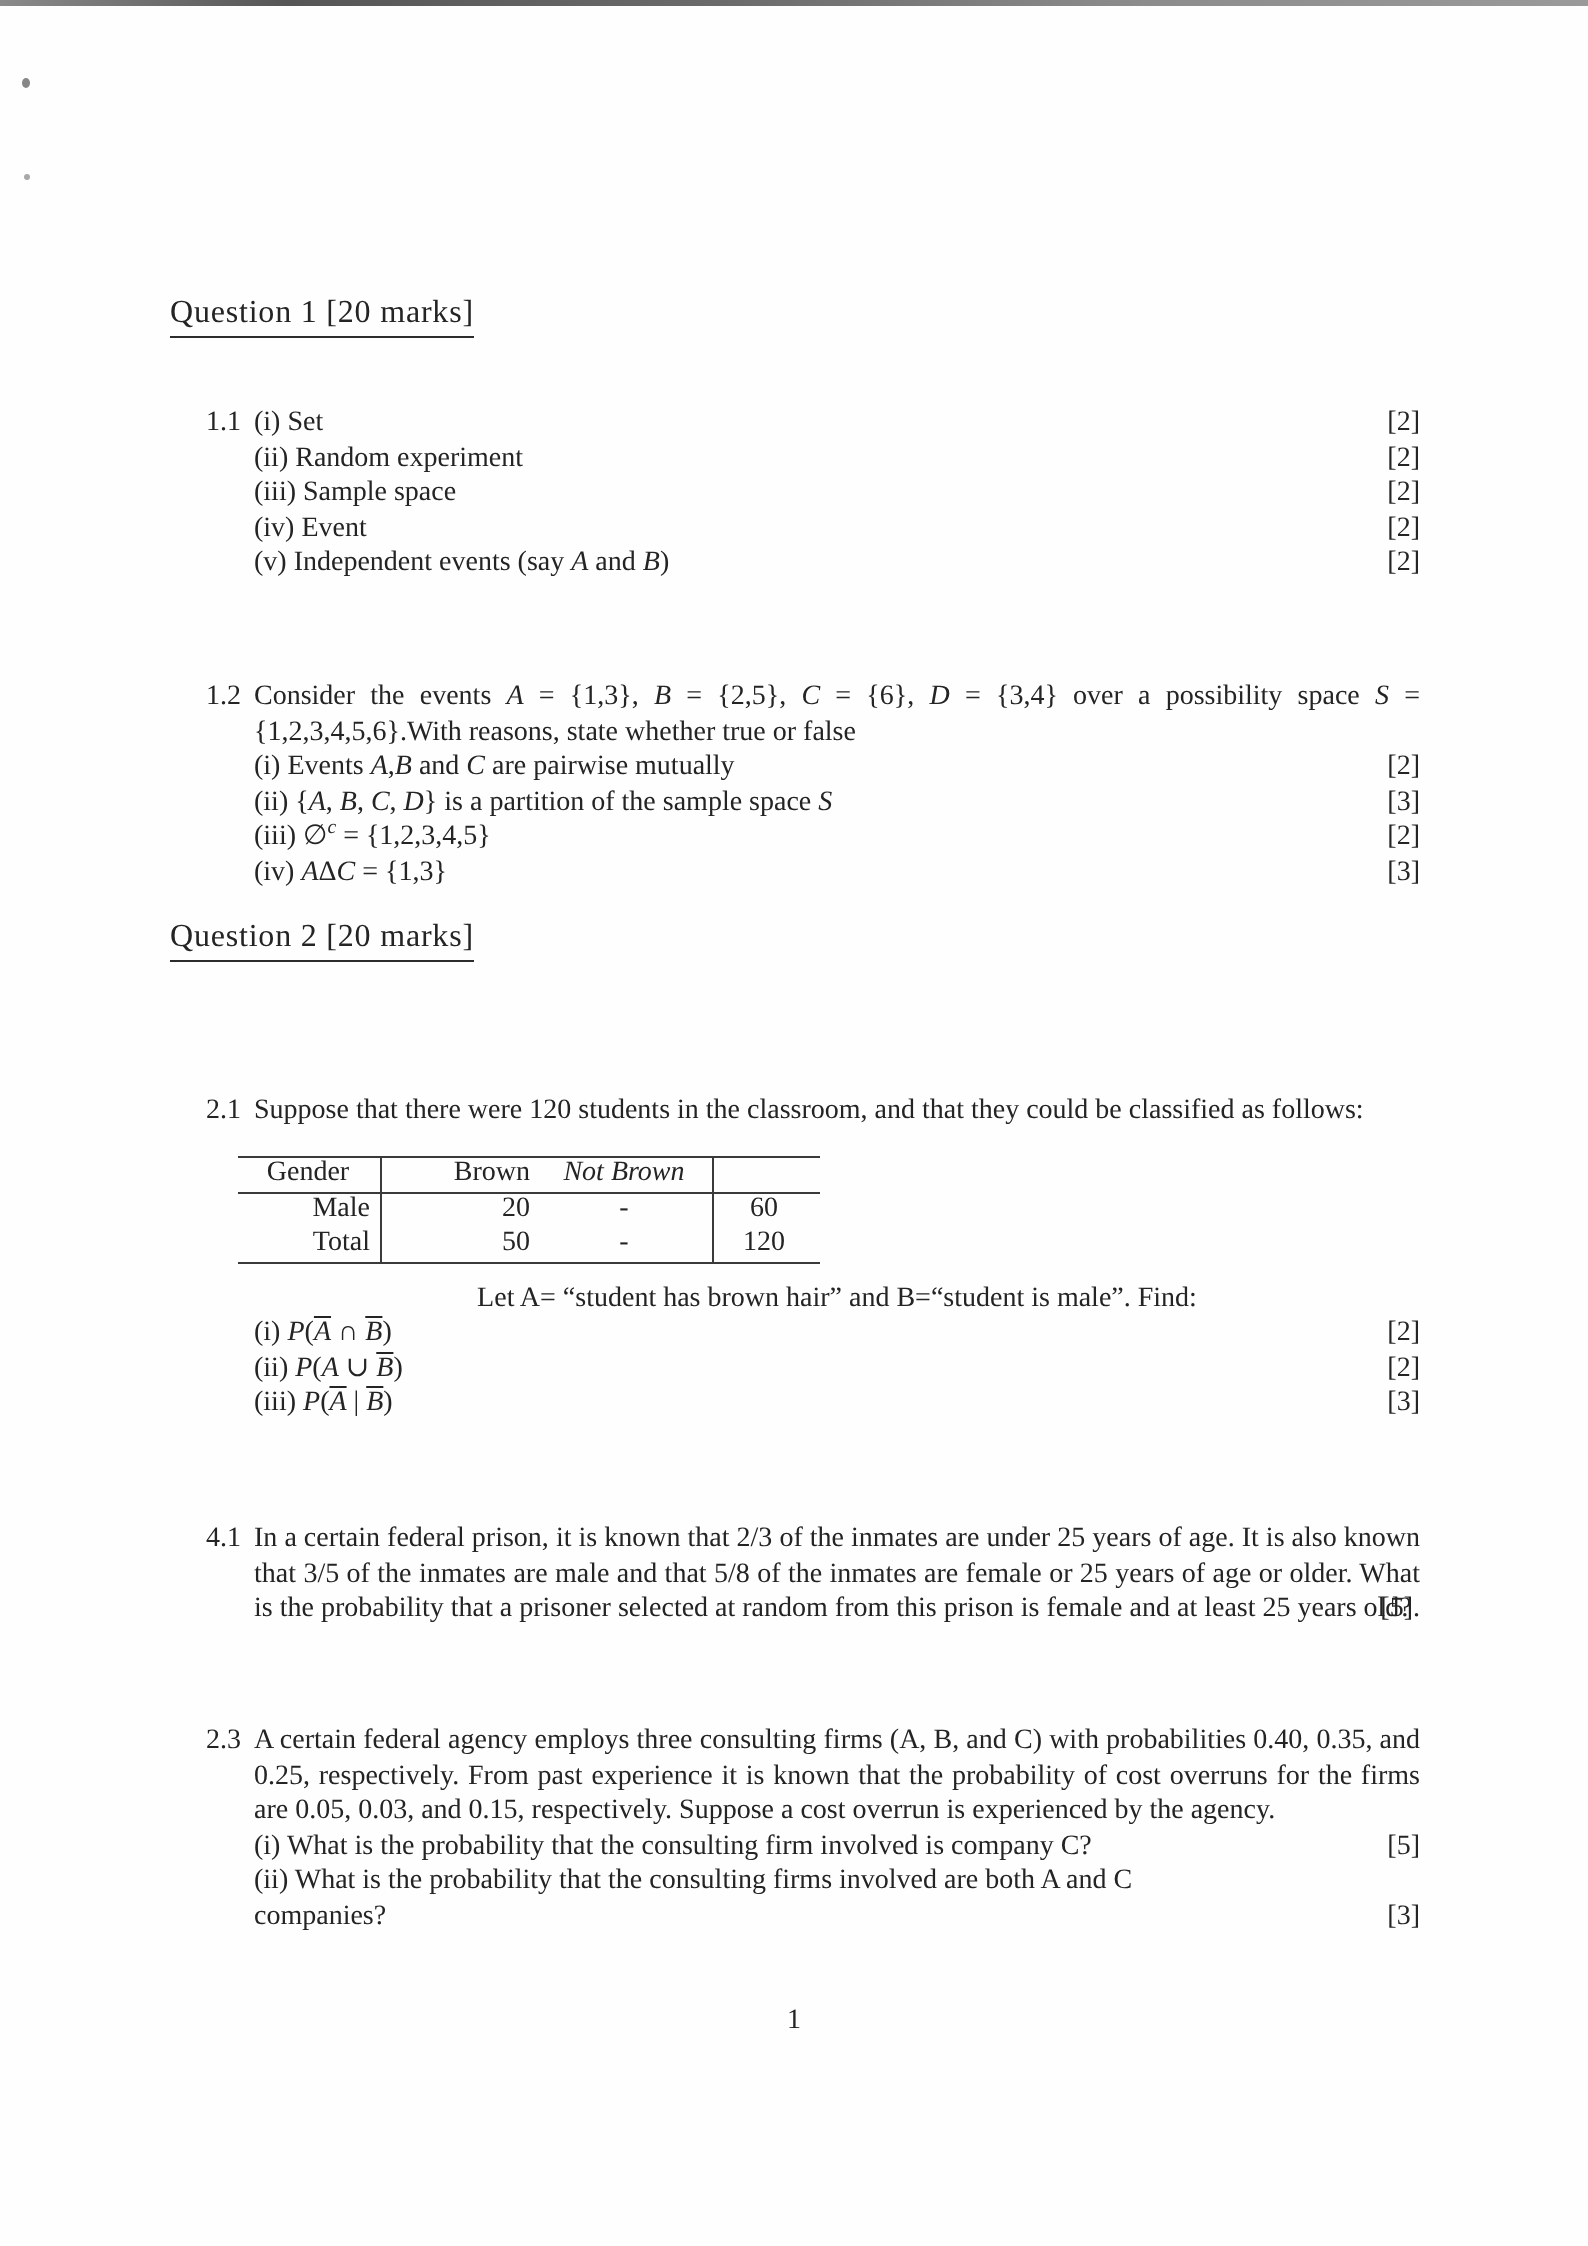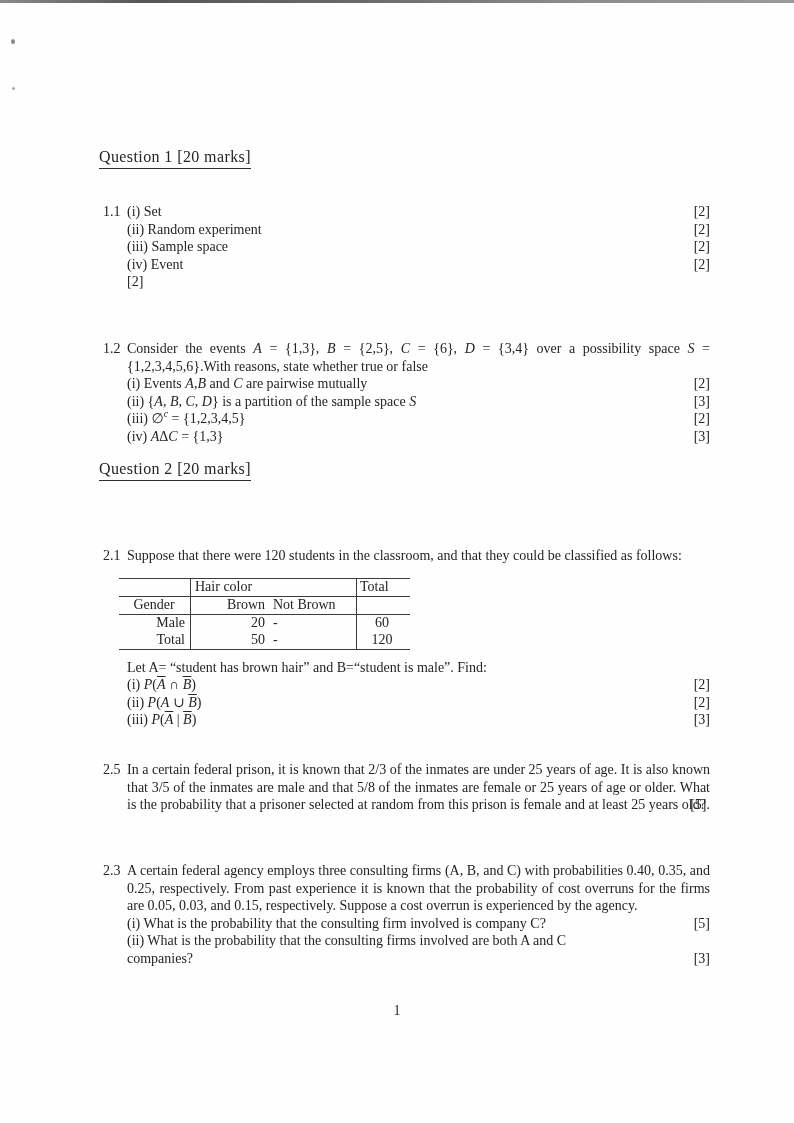--- a/index.html
+++ b/index.html
@@ -11,21 +11,21 @@
   }
   .scan-topline{
     position:absolute;top:0;left:0;width:794px;height:3px;
     background:linear-gradient(90deg,#8a8a8a 0%,#565656 18%,#6a6a6a 45%,#8c8c8c 72%,#9a9a9a 100%);
   }
   .speck{position:absolute;border-radius:50%;}
   .speck.s1{top:39px;left:11px;width:4px;height:5px;background:#878787;}
   .speck.s2{top:87px;left:12px;width:3px;height:3px;background:#a8a8a8;}
 
   .qheading{
-    position:absolute;left:99px;margin:0;
+    position:absolute;left:85px;margin:0;
     font-size:16px;font-weight:normal;letter-spacing:.4px;white-space:nowrap;text-align:right;
   }
   .underlined{border-bottom:1.5px solid #2c2c2c;padding-bottom:2px;display:inline-block;}
 
   .problem{position:absolute;left:103px;width:607px;display:flex;align-items:flex-start;
     font-size:14px;line-height:17.5px;}
   .pnum{flex:none;width:24px;}
   .pbody{flex:1 1 auto;min-width:0;}
   .ptext{margin:0;text-align:justify;}
   .ptext.rel{position:relative;}
@@ -35,28 +35,28 @@
   .marks-abs{position:absolute;right:0;bottom:0;}
   i{font-style:italic;}
   sup{font-size:70%;vertical-align:super;line-height:0;}
   .ov{font-style:italic;text-decoration:overline;}
 
   .htable{border-collapse:collapse;margin:13px 0 9px -8px;font-size:14px;
     border-top:1px solid #3a3a3a;border-bottom:1px solid #3a3a3a;}
   .htable td{padding:0 4px;height:17px;line-height:16px;vertical-align:middle;}
   .htable td.c1{width:62px;text-align:right;padding-right:5px;border-right:1px solid #3a3a3a;}
   .htable td.c2{width:70px;text-align:right;padding-right:4px;}
-  .htable td.c3{width:78px;text-align:left;padding-right:5px;}
+  .htable td.c3{width:78px;text-align:center;padding-right:5px;font-style:italic;}
   .htable td.c4{width:42px;text-align:center;padding-right:7px;border-left:1px solid #3a3a3a;}
   .htable tr.hr td{border-bottom:1px solid #3a3a3a;}
   .htable td.hairh{text-align:left;padding-left:4px;}
   .htable td.totalh{text-align:left;padding-left:3px;border-left:1px solid #3a3a3a;}
   .htable td.genderh{text-align:center;}
 
-  .find-intro{margin:0;}
+  .find-intro{margin:0;text-align:center;}
   .pagenum{position:absolute;top:1003px;left:0;width:794px;text-align:center;font-size:14px;}
 </style>
 </head>
 <body>
 
 <div class="page">
   <div class="scan-topline"></div>
   <div class="speck s1"></div>
   <div class="speck s2"></div>
 
@@ -77,20 +77,21 @@
       </div>
       <div class="part">
         <span class="part-text">(iii) Sample space</span>
         <span class="part-marks">[2]</span>
       </div>
       <div class="part">
         <span class="part-text">(iv) Event</span>
         <span class="part-marks">[2]</span>
       </div>
       <div class="part">
+        <span class="part-text">(v) Independent events (say <i>A</i> and <i>B</i>)</span>
         <span class="part-marks">[2]</span>
       </div>
     </div>
   </div>
 
   <div class="problem" style="top:340px">
     <span class="pnum">1.2</span>
     <div class="pbody">
       <p class="ptext">Consider the events <i>A</i> = {1,3}, <i>B</i> = {2,5}, <i>C</i> = {6}, <i>D</i> = {3,4} over a possibility space <i>S</i> = {1,2,3,4,5,6}.With reasons, state whether true or false</p>
       <div class="part">
@@ -116,25 +117,20 @@
     <span class="underlined">Question 2 [20 marks]</span>
   </h2>
 
   <div class="problem" style="top:547px">
     <span class="pnum">2.1</span>
     <div class="pbody">
       <p class="ptext">Suppose that there were 120 students in the classroom, and that they could be classified as follows:</p>
 
       <table class="htable">
         <tbody>
-            <tr class="hr">
-          <td class="c1"></td>
-          <td class="hairh" colspan="2">Hair color</td>
-          <td class="c4 totalh">Total</td>
-        </tr>
         <tr class="hr">
           <td class="c1 genderh">Gender</td>
           <td class="c2">Brown</td>
           <td class="c3">Not Brown</td>
           <td class="c4"></td>
         </tr>
         <tr>
           <td class="c1">Male</td>
           <td class="c2">20</td>
           <td class="c3">-</td>
@@ -159,21 +155,21 @@
         <span class="part-marks">[2]</span>
       </div>
       <div class="part">
         <span class="part-text">(iii) <i>P</i>(<span class="ov">A</span> | <span class="ov">B</span>)</span>
         <span class="part-marks">[3]</span>
       </div>
     </div>
   </div>
 
   <div class="problem" style="top:761px">
-    <span class="pnum">2.5</span>
+    <span class="pnum">4.1</span>
     <div class="pbody">
       <p class="ptext rel">
         <span>In a certain federal prison, it is known that 2/3 of the inmates are under 25 years of age. It is also known that 3/5 of the inmates are male and that 5/8 of the inmates are female or 25 years of age or older. What is the probability that a prisoner selected at random from this prison is female and at least 25 years old?</span>
         <span class="marks-abs">[5].</span>
       </p>
     </div>
   </div>
 
   <div class="problem" style="top:862px">
     <span class="pnum">2.3</span>

